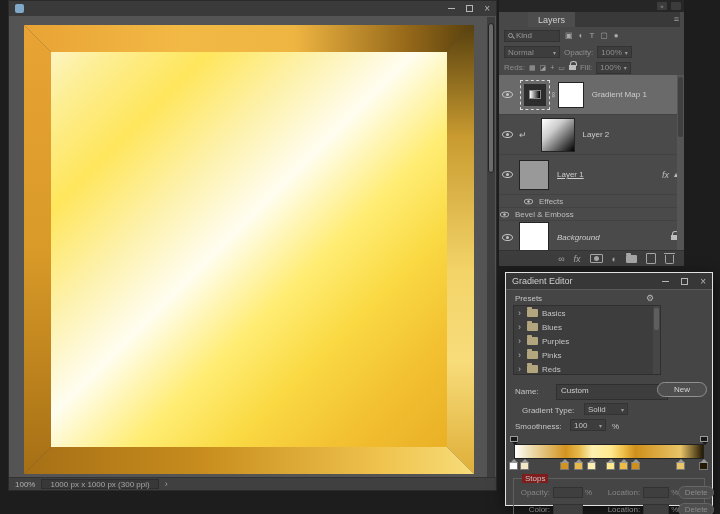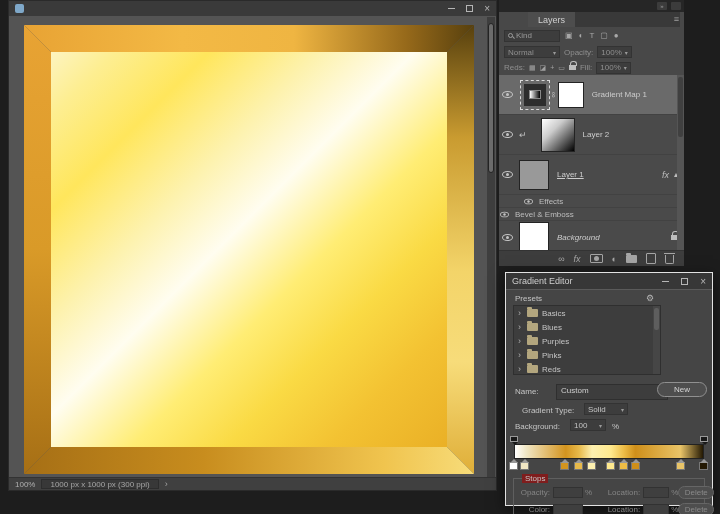--- a/index.html
+++ b/index.html
@@ -379,21 +379,21 @@
 
       <div class="type-row">
         <span class="type-label">Gradient Type:</span>
         <span class="mini-select type-select" style="color:#c5c5c5;">
           <span>Solid</span>
           <span class="dd-arrow">▾</span>
         </span>
       </div>
 
       <div class="smooth-row">
-        <span class="smooth-label">Background:</span>
+        <span class="smooth-label">Smoothness:</span>
         <span class="mini-select smooth-field" style="color:#c5c5c5;">
           <span>100</span>
           <span class="dd-arrow">▾</span>
         </span>
         <span class="smooth-pct">%</span>
       </div>
 
       <div class="gradient-strip">
         <div class="gradient-bar" style="background: linear-gradient(to right, rgb(255, 255, 255) 0%, rgb(240, 230, 196) 6%, rgb(211, 148, 31) 27%, rgb(231, 185, 74) 34%, rgb(253, 240, 176) 41%, rgb(255, 233, 142) 51%, rgb(237, 188, 70) 58%, rgb(207, 143, 26) 64%, rgb(233, 196, 104) 88%, rgb(36, 25, 3) 100%);"></div>
       <div class="ostop" style="left: calc(0% - 4px);"></div>

